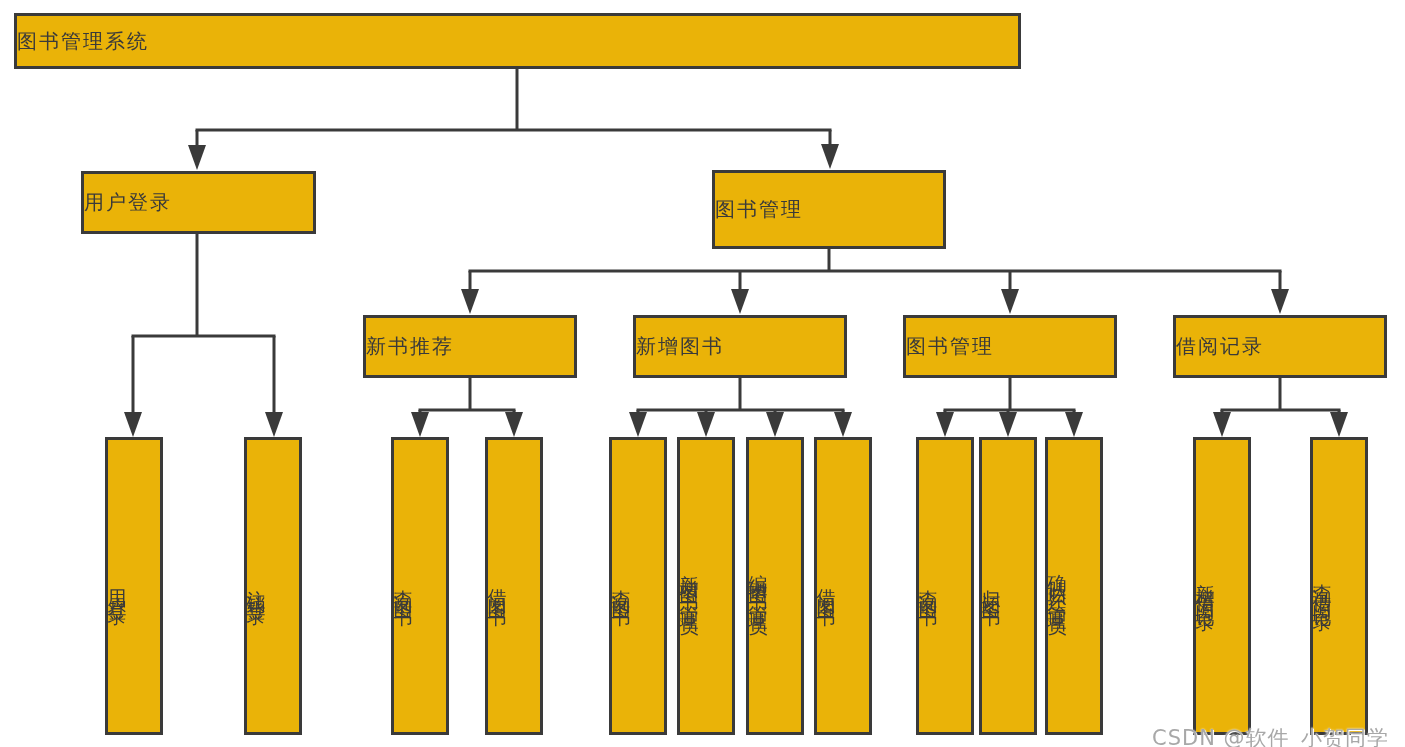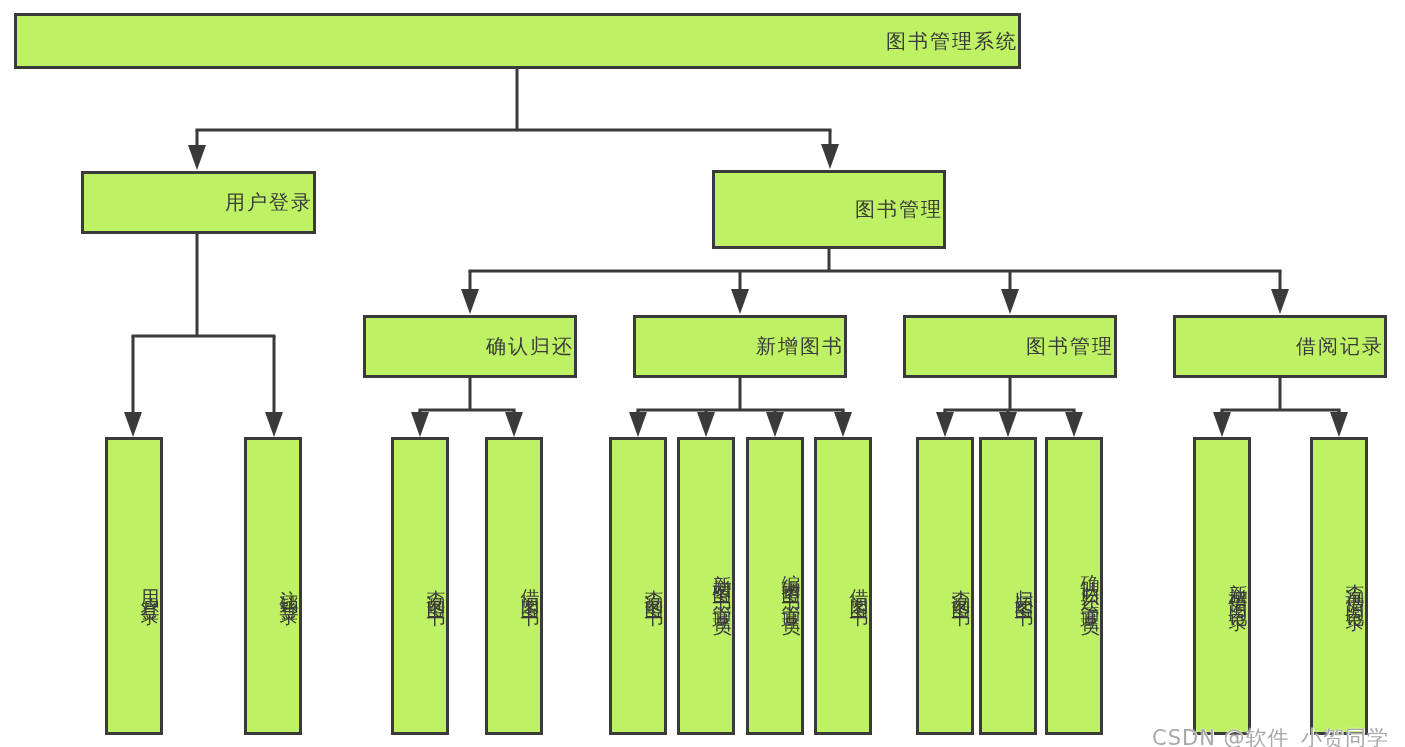--- a/index.html
+++ b/index.html
@@ -9,22 +9,22 @@
     background:#ffffff;
     font-family:"DejaVu Sans","Liberation Sans",sans-serif;
     color:#3a3a3a;
     overflow:hidden;
   }
   #wires{position:absolute;left:0;top:0;z-index:1;}
   .node{
     position:absolute;
     box-sizing:border-box;
     border:3px solid #3a3a3a;
-    background:#bef264;
-    display:flex;align-items:center;justify-content:flex-end;
+    background:#eab308;
+    display:flex;align-items:center;justify-content:flex-start;
     z-index:2;
     font-size:20px;
     letter-spacing:2px;
     white-space:nowrap;
   }
   .leaf{
     width:58px;height:298px;top:437px;
   }
   .leaf .vtext{
     writing-mode:vertical-rl;
@@ -95,21 +95,21 @@
   </div>
 
   <div class="node" style="left:81px;top:171px;width:235px;height:63px;">
     <span>用户登录</span>
   </div>
   <div class="node" style="left:712px;top:170px;width:234px;height:79px;">
     <span>图书管理</span>
   </div>
 
   <div class="node" style="left:363px;top:315px;width:214px;height:63px;">
-    <span>确认归还</span>
+    <span>新书推荐</span>
   </div>
   <div class="node" style="left:633px;top:315px;width:214px;height:63px;">
     <span>新增图书</span>
   </div>
   <div class="node" style="left:903px;top:315px;width:214px;height:63px;">
     <span>图书管理</span>
   </div>
   <div class="node" style="left:1173px;top:315px;width:214px;height:63px;">
     <span>借阅记录</span>
   </div>

